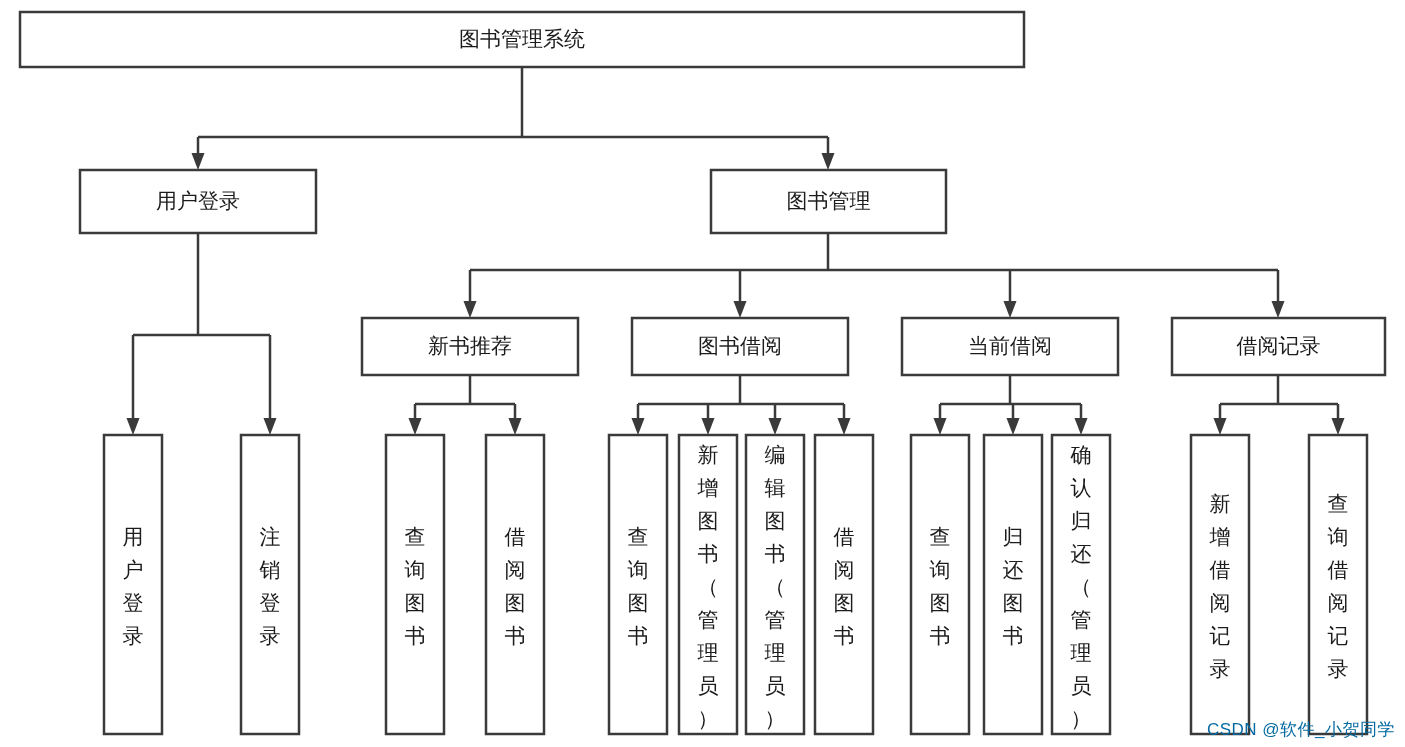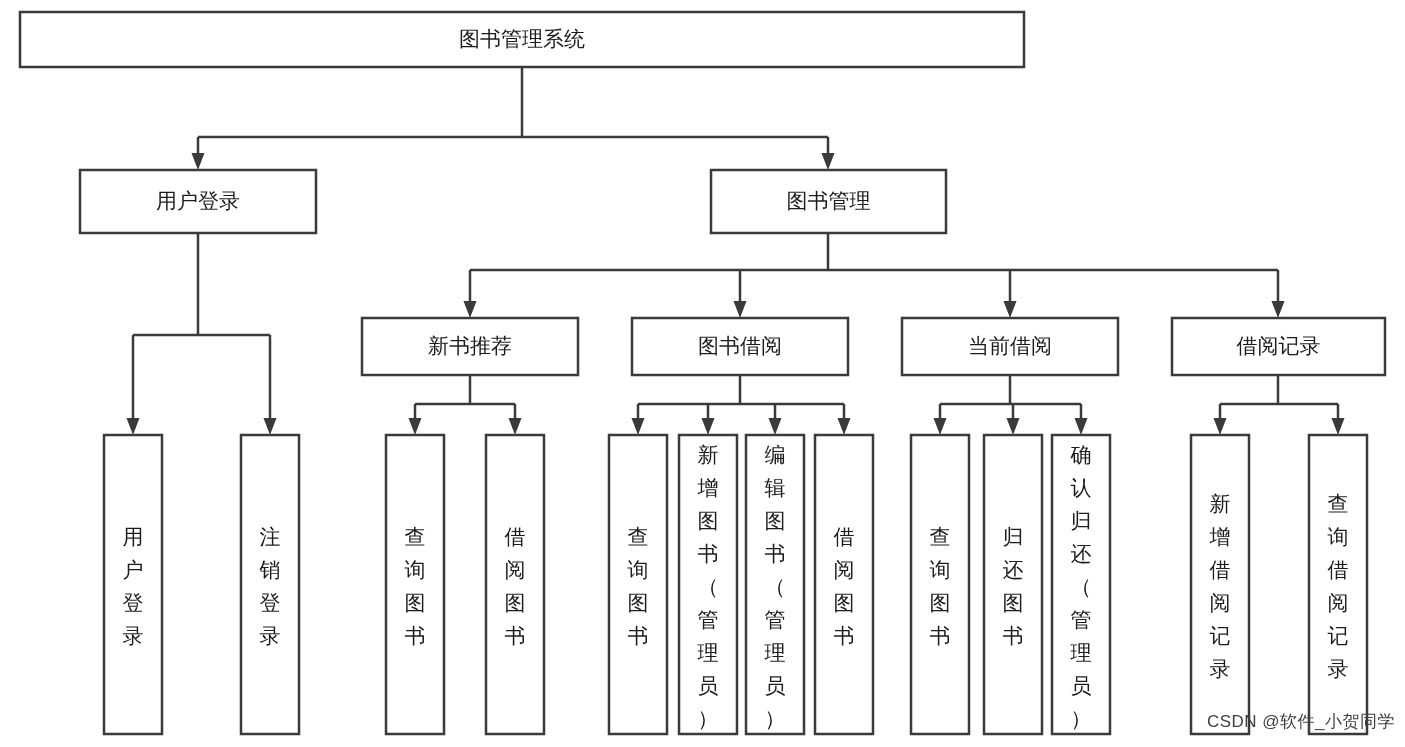--- a/index.html
+++ b/index.html
@@ -48,24 +48,24 @@
     stroke-width: 2.5;
     fill: none;
   }
   .arrow-head {
     fill: #3a3a3a;
     stroke: none;
   }
   .watermark {
     position: absolute;
     right: 10px;
-    bottom: 14px;
+    bottom: 6px;
     font-family: "Liberation Sans", "DejaVu Sans", sans-serif;
     font-size: 17px;
-    color: #404040;
+    color: #0369a1;
     letter-spacing: 0.5px;
     white-space: nowrap;
     pointer-events: none;
   }
 </style>
 </head>
 <body>
 
 <div id="diagram-root">
   <svg id="flow" viewBox="0 0 1405 747">

